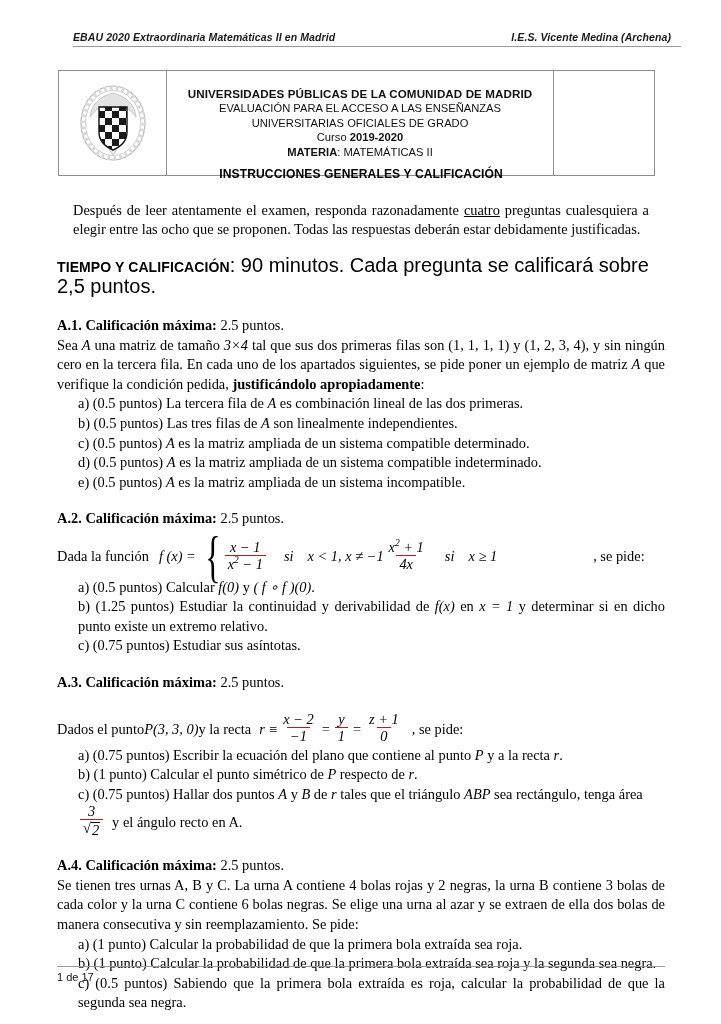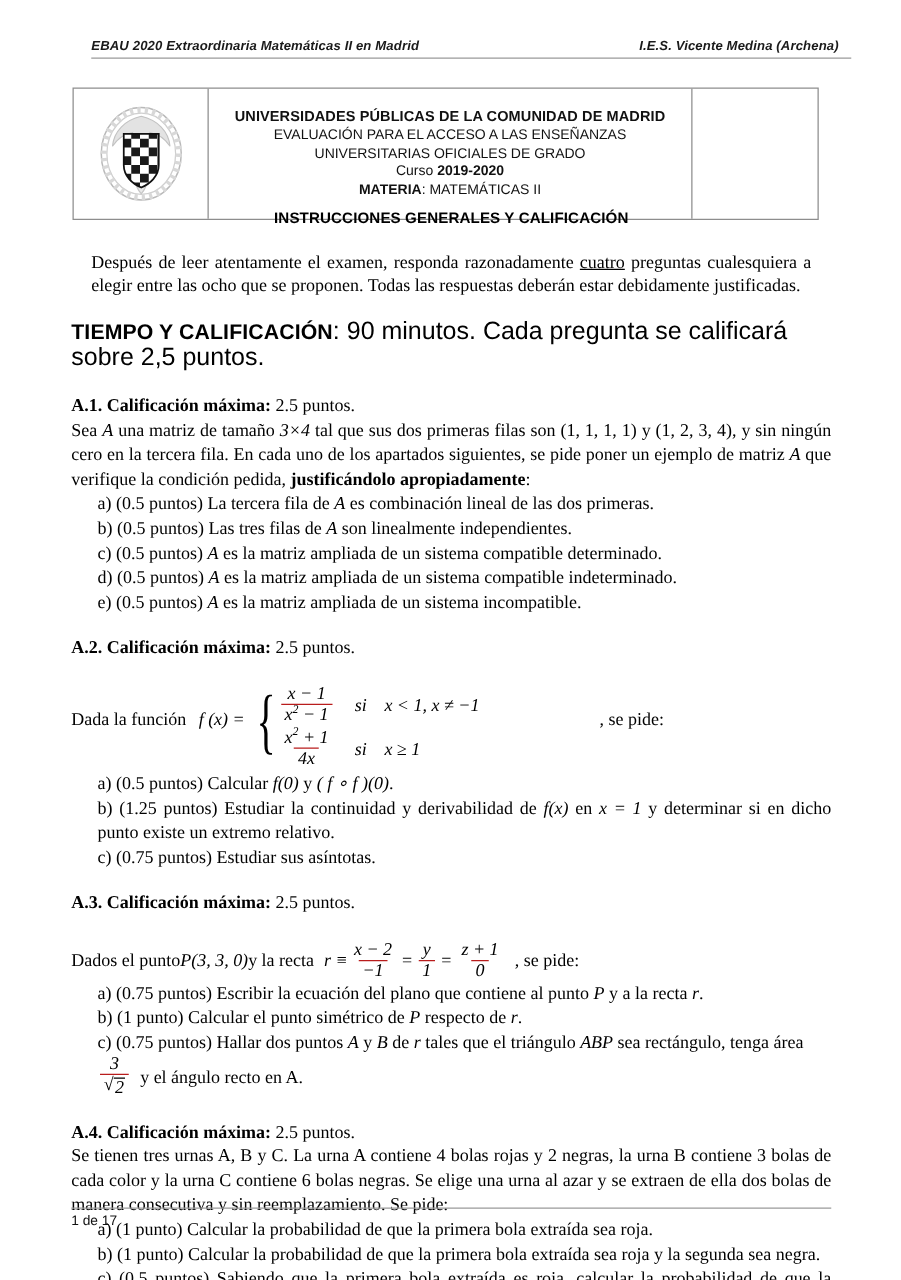--- a/index.html
+++ b/index.html
@@ -103,21 +103,21 @@
     text-align: center;
     letter-spacing: 0.1px;
     margin: 0 0 2px 0;
   }
   p { margin: 0; }
   .para { margin: 16px; text-align: justify; }
   .u { text-decoration: underline; }
   .sans-b {
     font-family: "Liberation Sans", sans-serif;
     font-weight: bold;
-    font-size: 17px;
+    font-size: 14px;
     letter-spacing: 0.1px;
   }
   .tiempo { margin-top: 12px; }
   .tiempo .rest { font-family: Liberation Sans, sans-serif; font-weight: normal; font-size: 20px; letter-spacing: 0; }
 
   .qhead { margin-top: 17px; }
   .qhead .lbl { font-weight: bold; }
   .qhead .pts { font-weight: normal; }
 
   .items { margin: 0; }
@@ -166,23 +166,21 @@
     font-size: 58px;
     line-height: 0.72;
     font-family: "Liberation Serif", serif;
     font-weight: 300;
     transform: scaleX(0.55);
     display: inline-block;
     margin: 0 -4px 0 0;
   }
   .pw-cases {
     display: flex;
-    flex-direction: column;
     justify-content: flex-start;
-    margin-top: 12px;
   }
   .pw-case {
     display: flex;
     align-items: center;
     height: 35px;
   }
   .pw-cond {
     font-style: italic;
     padding-left: 16px;
     white-space: nowrap;

